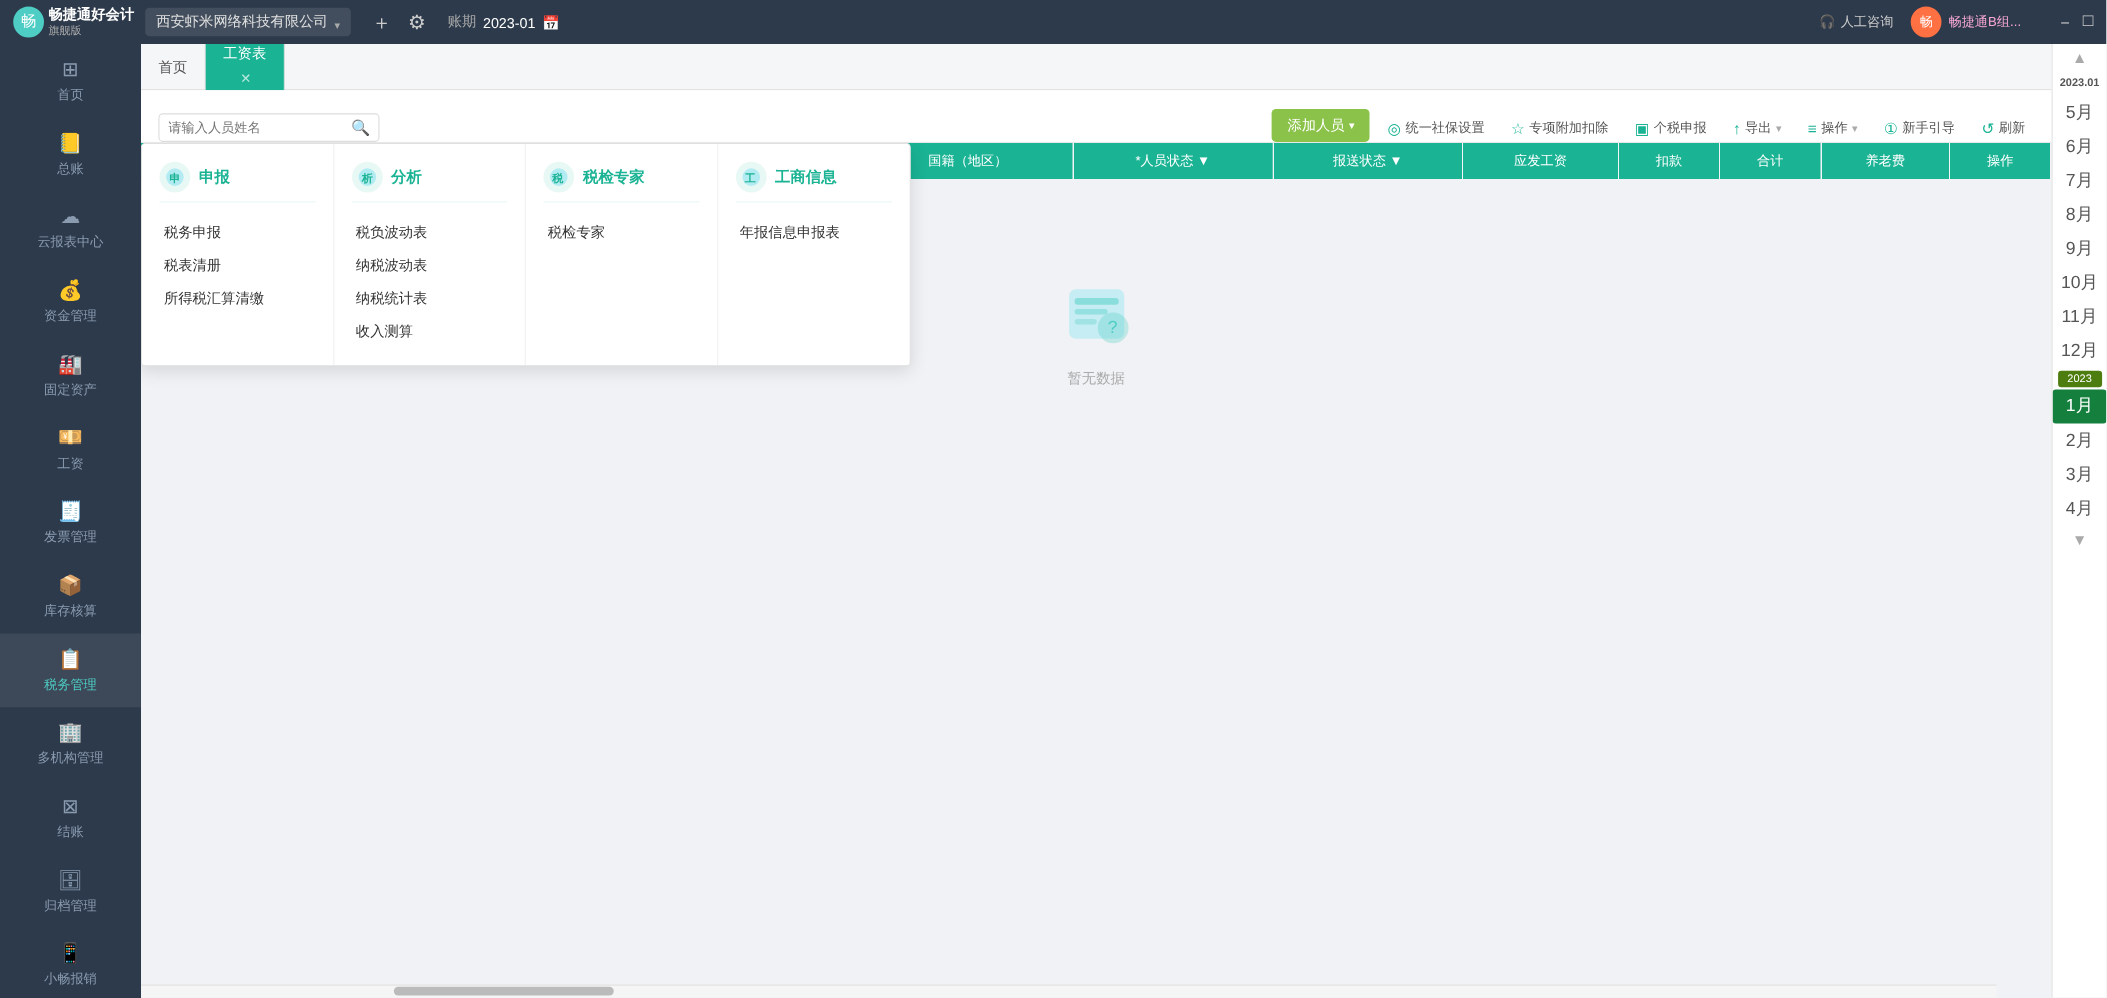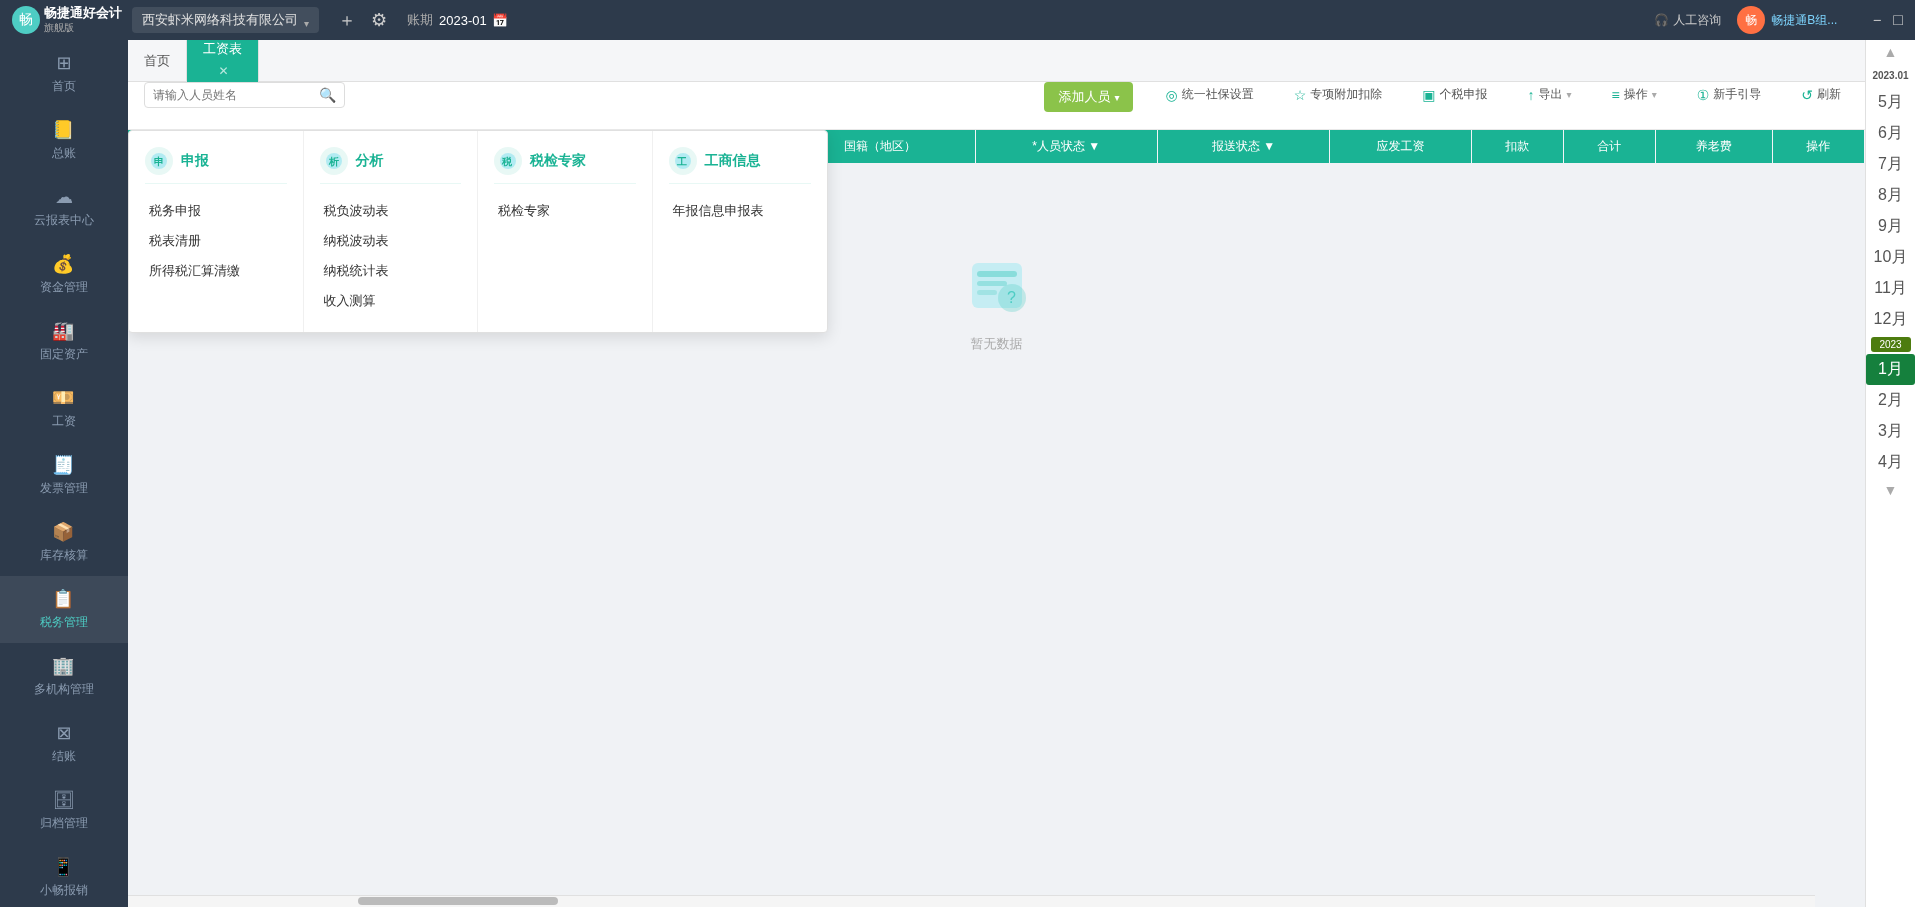--- a/index.html
+++ b/index.html
@@ -43,21 +43,21 @@
     .service-btn {
       display: flex; align-items: center; gap: 4px; color: #ccc; font-size: 12px; cursor: pointer;
     }
     .user-area {
       display: flex; align-items: center; gap: 6px; cursor: pointer;
     }
     .user-avatar {
       width: 28px; height: 28px; border-radius: 50%; background: #ff7043;
       display: flex; align-items: center; justify-content: center; color: white; font-size: 12px;
     }
-    .user-name { color: #7dd3fc; font-size: 12px; }
+    .user-name { color: #f9a8d4; font-size: 12px; }
     .top-bar-close-area {
       display: flex; align-items: center; gap: 8px; margin-left: 16px;
     }
     .wc-btn {
       color: #ccc; font-size: 16px; cursor: pointer; background: none; border: none;
     }
 
     
     .main-layout {
       display: flex; flex: 1; overflow: hidden;
@@ -93,21 +93,21 @@
       background: #1ab394; color: #fff; flex-direction: column;
     }
     .tab-close {
       font-size: 12px; color: rgba(255,255,255,0.7); cursor: pointer; margin-left: 2px;
     }
     .tab-home { color: #555; }
 
     
     .toolbar {
       height: 48px; background: #fff; border-bottom: 1px solid #e8e8e8;
-      display: flex; align-items: flex-start; padding: 0 16px; gap: 24px; flex-shrink: 0;
+      display: flex; align-items: flex-end; padding: 0 16px; gap: 8px; flex-shrink: 0;
     }
     .search-input-wrap {
       display: flex; align-items: center; border: 1px solid #ddd; border-radius: 4px;
       padding: 4px 8px; gap: 6px; background: #fff; min-width: 200px;
     }
     .search-input {
       border: none; outline: none; font-size: 12px; color: #999; width: 160px;
     }
     .search-icon { color: #999; font-size: 14px; cursor: pointer; }
     .toolbar-spacer { flex: 1; }

